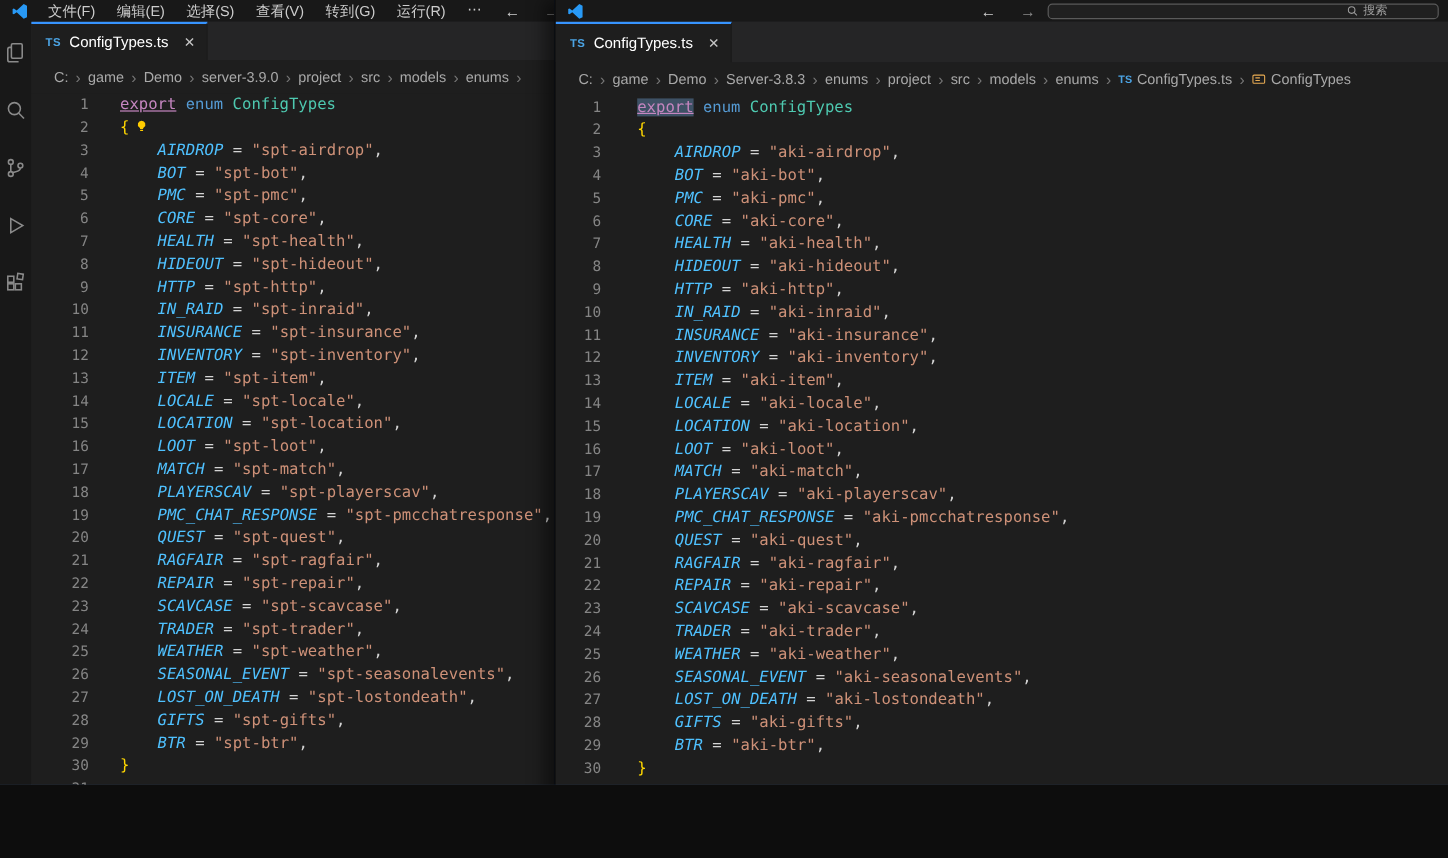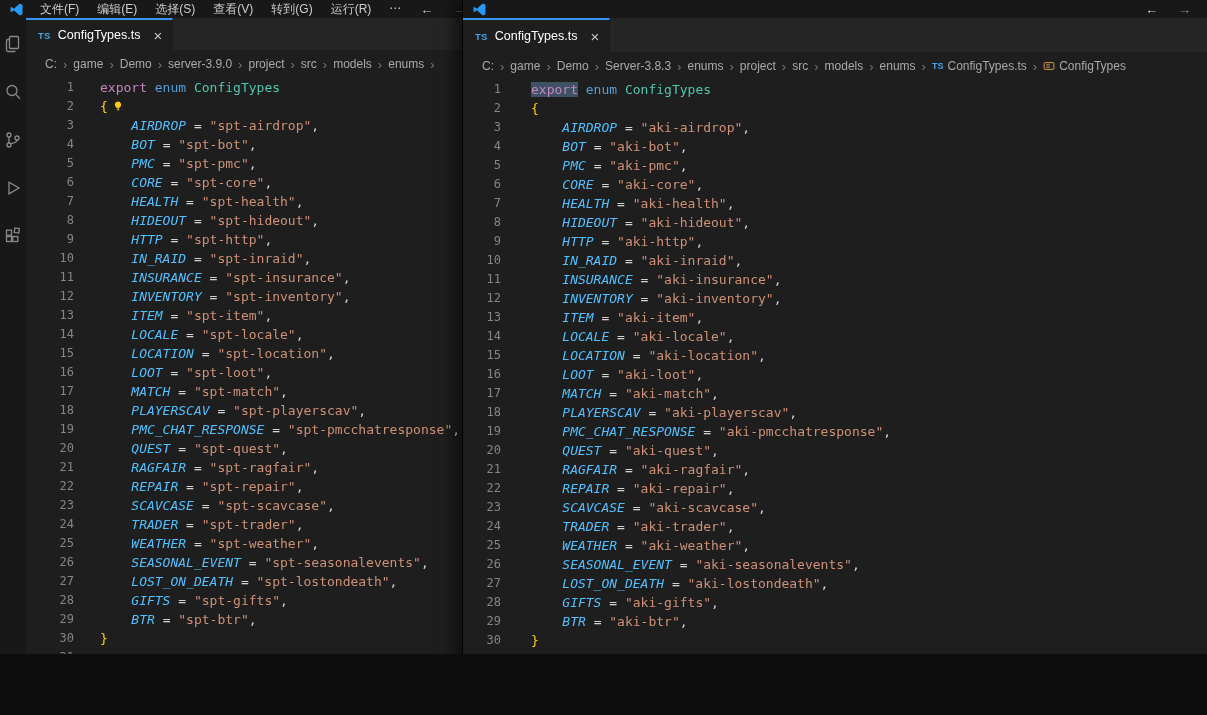--- a/index.html
+++ b/index.html
@@ -60,22 +60,22 @@
   
   .editor { flex:1 1 auto; overflow:hidden; background:#1e1e1e; font-family:"DejaVu Sans Mono", monospace; font-size:13px; }
   .crow { display:flex; height:19px; line-height:19px; white-space:pre; }
   .gut { color:#858585; font-size:12px; text-align:right; flex:0 0 auto; }
   .ed-l .gut { width:64px; padding-right:16px; }
   .ed-r .gut { width:44px; padding-right:6px; }
   .ctext { color:#d4d4d4; flex:1 1 auto; overflow:hidden; }
   .ed-l .ctext { padding-left:10px; }
   .ed-r .ctext { padding-left:24px; }
 
-  .tk-kw  { color:#c586c0; }
-  .tk-ctl { color:#569cd6; }
+  .tk-kw  { color:#c586c0;text-decoration:underline; }
+  .tk-ctl { color:#569cd6;font-family:Liberation Mono, monospace; }
   .tk-typ { color:#4ec9b0; }
   .tk-mem { color:#4fc1ff;font-style:italic; }
   .tk-str { color:#ce9178; }
   .tk-pun { color:#d4d4d4; }
   .tk-brc { color:#ffd700; }
   .sel    { background:#3e5165; }
   .bulb   { display:inline-block; margin-left:5px; vertical-align:-1px; }
 
   
   .bottombar {
@@ -225,20 +225,29 @@
 
     <div class="titlebar">
       <span class="logo">
         <svg width="13" height="13" viewBox="0 0 100 100">
             <path fill="#2899f5" d="M75 3 30 45 12 31 4 35v30l8 4 18-14 45 42 21-10V13z"></path>
           </svg>
       </span>
       <div class="spacer"></div>
       <span class="nav-arrow">←</span>
       <span class="nav-arrow dim">→</span>
+      <div class="searchbox">
+        <span style="display:inline-flex;">
+          <svg width="10" height="10" viewBox="0 0 16 16" style="stroke:#9d9d9d;fill:none;stroke-width:1.4;">
+              <circle cx="7" cy="7" r="4.4"></circle>
+              <path d="M10.2 10.2 14 14"></path>
+            </svg>
+        </span>
+        <span>搜索</span>
+      </div>
     </div>
 
     <div class="tabstrip">
       <div class="tab">
         <span class="ts-badge">TS</span>
         <span class="tab-label">ConfigTypes.ts</span>
         <span class="tab-close">×</span>
       </div>
     </div>
     <div class="breadcrumbs" id="crumbs-right">

